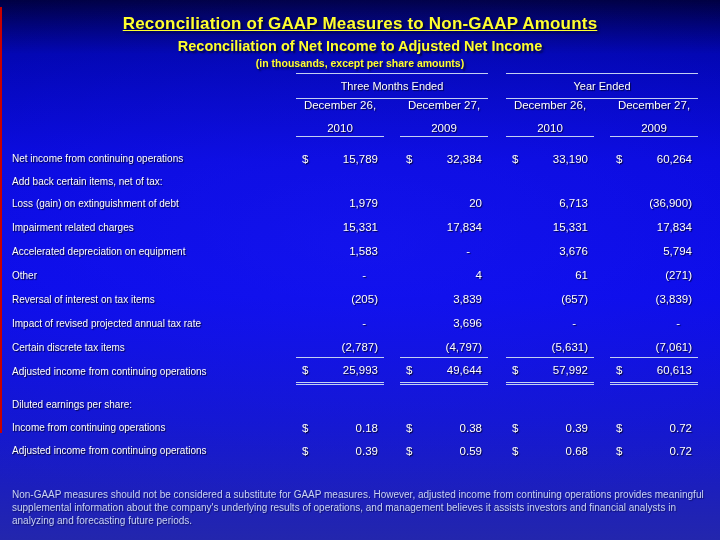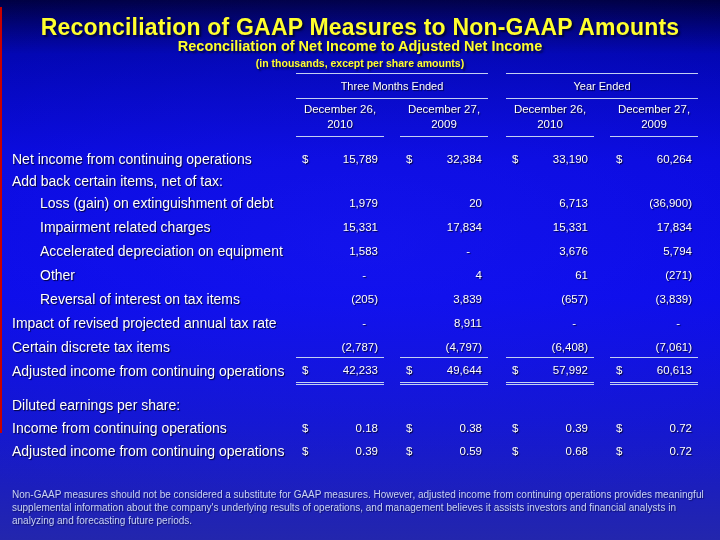--- a/index.html
+++ b/index.html
@@ -4,38 +4,38 @@
 <style>
   html,body{margin:0;padding:0;background:#222;}
   .slide{position:relative;width:720px;height:540px;overflow:hidden;
     font-family:"Liberation Sans",sans-serif;
     background:
       radial-gradient(ellipse 130% 70% at 50% 45%, rgba(40,40,255,0.30), rgba(0,0,0,0) 75%),
       linear-gradient(180deg,#000042 0%,#0105b0 10%,#0808dd 30%,#0a0ae8 55%,#1316cf 78%,#2326ad 100%);}
   .red-line{position:absolute;left:0;top:7px;width:2px;height:426px;background:#c80000;}
   .hdr{position:absolute;left:0;right:0;text-align:center;color:#ffff2e;font-weight:bold;
     text-shadow:2px 2px 2px rgba(0,0,0,.6);white-space:nowrap;}
-  .title{top:14px;font-size:23px;letter-spacing:.2px;}
+  .title{top:14px;font-size:17px;letter-spacing:.2px;text-decoration:underline;}
   .subtitle{top:38px;font-size:14.5px;}
   .note{top:57px;font-size:10.5px;}
   .tbl{position:absolute;top:74px;left:0;width:720px;}
   .trow{display:grid;grid-template-columns:296px 88px 16px 88px 18px 88px 16px 88px;align-items:center;}
   .ghead{height:24px;}
   .gcell{height:100%;display:flex;align-items:center;justify-content:center;color:#fff;font-size:11px;
     border-top:1px solid #c3cff2;border-bottom:1px solid #c3cff2;text-shadow:1px 1px 1px rgba(0,0,30,.8);}
   .g1{grid-column:2/5;} .g2{grid-column:6/9;}
   .dhead{height:38px;margin-bottom:10px;}
-  .dcell{height:100%;display:flex;flex-direction:column;align-items:center;justify-content:center;
+  .dcell{height:100%;display:flex;flex-direction:column;align-items:center;justify-content:space-between;
     color:#fff;font-size:11.5px;line-height:1.25;border-bottom:1px solid #c3cff2;
     text-shadow:1px 1px 1px rgba(0,0,30,.8);text-align:center;}
   .c1{grid-column:2;} .c2{grid-column:4;} .c3{grid-column:6;} .c4{grid-column:8;}
   .brow{height:24px;} .hx25{height:25px;} .hx20{height:20px;} .hx23{height:23px;}
-  .lbl{grid-column:1;color:#fff;font-size:14px;padding-left:12px;white-space:nowrap;
+  .lbl{grid-column:1;color:#fff;font-size:10px;padding-left:12px;white-space:nowrap;
     text-shadow:1px 1px 1px rgba(0,0,30,.85);}
-  .ind{padding-left:40px;}
+  .ind{padding-left:12px;}
   .val{height:100%;display:flex;align-items:center;justify-content:flex-end;color:#fff;
     font-size:11.5px;padding:0 6px;text-shadow:1px 1px 1px rgba(0,0,30,.85);}
   .cur{margin-right:auto;}
   .num.dash{padding-right:12px;}
   .total .val{border-top:1px solid #c3cff2;border-bottom:3px double #c3cff2;}
   .gap{height:10px;}
   .footnote{position:absolute;left:12px;right:8px;top:488px;color:#c9d3f4;font-size:10px;
     line-height:1.32;text-shadow:1px 1px 1px rgba(0,0,40,.5);}
 </style>
 </head>
@@ -178,51 +178,51 @@
           <span class="num">(3,839)</span>
         </div>
     </div>
 
     <div class="trow brow">
       <div class="lbl">Impact of revised projected annual tax rate</div>
       <div class="val c1">
           <span class="num dash">-</span>
         </div>
       <div class="val c2">
-          <span class="num">8,911</span>
+          <span class="num">3,696</span>
         </div>
       <div class="val c3">
           <span class="num dash">-</span>
         </div>
       <div class="val c4">
           <span class="num dash">-</span>
         </div>
     </div>
 
     <div class="trow brow">
       <div class="lbl">Certain discrete tax items</div>
       <div class="val c1">
           <span class="num">(2,787)</span>
         </div>
       <div class="val c2">
           <span class="num">(4,797)</span>
         </div>
       <div class="val c3">
-          <span class="num">(6,408)</span>
+          <span class="num">(5,631)</span>
         </div>
       <div class="val c4">
           <span class="num">(7,061)</span>
         </div>
     </div>
 
     <div class="trow brow total">
       <div class="lbl">Adjusted income from continuing operations</div>
       <div class="val c1">
           <span class="cur">$</span>
-          <span class="num">42,233</span>
+          <span class="num">25,993</span>
         </div>
       <div class="val c2">
           <span class="cur">$</span>
           <span class="num">49,644</span>
         </div>
       <div class="val c3">
           <span class="cur">$</span>
           <span class="num">57,992</span>
         </div>
       <div class="val c4">

